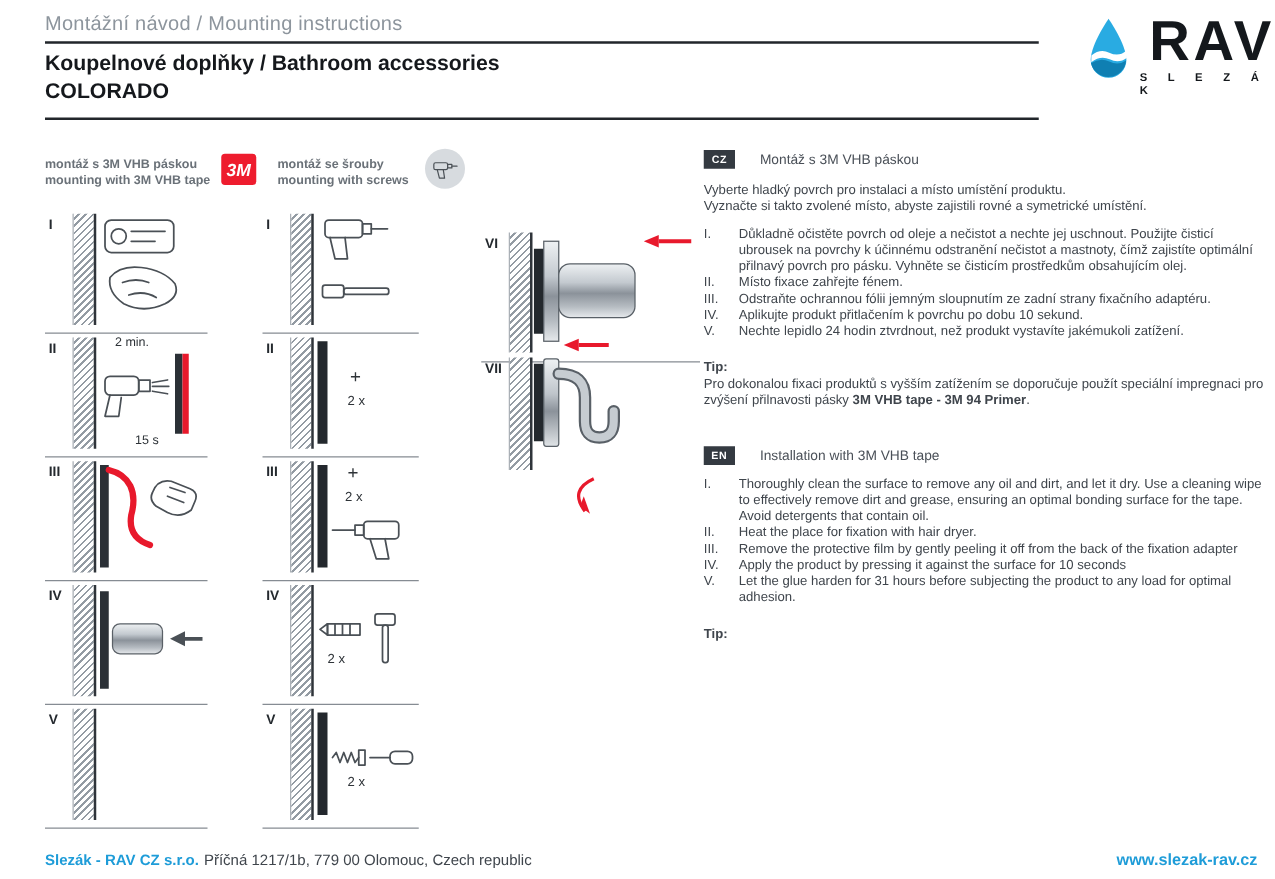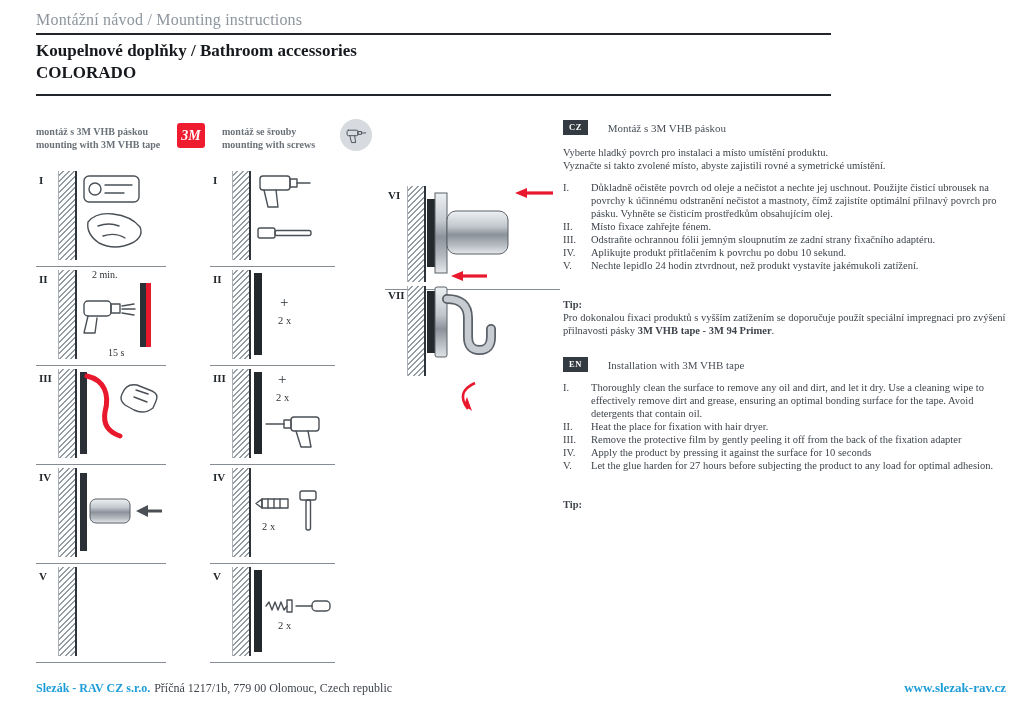--- a/index.html
+++ b/index.html
@@ -1,18 +1,18 @@
 <!DOCTYPE html>
 <html><head>
 <meta charset="utf-8">
 <style>
   * { margin:0; padding:0; box-sizing:border-box; }
   html,body { background:#ffffff; }
   .page { position:relative; width:1020px; height:703px; background:#fff;
-          font-family:Liberation Serif, serif; color:#3f454c; overflow:hidden; }
+          font-family:Liberation Sans, sans-serif; color:#3f454c; overflow:hidden; }
 
   
   .header-sub { position:absolute; left:36px; top:11px; font-size:16px; color:#8d959d; letter-spacing:.2px; }
   .rule { position:absolute; left:36px; width:795px; height:2px; background:#22262b; }
   .rule-top { top:33px; }
   .rule-bottom { top:94px; }
   .header-title { position:absolute; left:36px; top:40px; font-size:17px; font-weight:700; color:#15181c; line-height:22px; }
 
   .logo { position:absolute; left:869px; top:10px; display:flex; align-items:flex-start; gap:7px; }
   .logo-text { display:flex; flex-direction:column; align-items:flex-end; }
@@ -48,21 +48,21 @@
   .cz-block { top:120px; }
   .en-block { top:357px; }
   .lang-badge { display:inline-flex; align-items:center; justify-content:center; width:25px; height:15px;
                 background:#343a41; color:#fff; font-size:8.5px; font-weight:700; letter-spacing:.5px; }
   .block-heading { display:inline-block; margin-left:17px; font-size:11px; color:#4a5058; vertical-align:top; padding-top:2px; }
   .intro { margin-top:11px; }
   .steps-list { margin-top:9px; }
   .list-item { display:flex; }
   .li-num { flex:0 0 28px; }
   .li-text { flex:1; }
-  .tip { margin-top:26px; }
+  .tip { margin-top:16px; }
   .tip-label { font-weight:700; }
   .bold { font-weight:700; }
 
   
   .footer { position:absolute; left:36px; top:681px; font-size:12px; color:#3f454c; }
   .footer .company { color:#1e9cd8; font-weight:700; }
   .footer .address { margin-left:4px; }
   .website { position:absolute; right:14px; top:680px; font-size:13px; font-weight:700; color:#1e9cd8; text-decoration:none; }
 
   svg { display:block; }
@@ -74,20 +74,31 @@
 <div class="page">
 
   <div class="header-sub">Montážní návod / Mounting instructions</div>
   <div class="rule rule-top"></div>
   <div class="header-title">
     <div>Koupelnové doplňky / Bathroom accessories</div>
     <div>COLORADO</div>
   </div>
   <div class="rule rule-bottom"></div>
 
+  <div class="logo">
+    <svg width="40" height="58" viewBox="0 0 40 58">
+      <path d="M20 2 C20 2 4 25 4 39 a16 16 0 0 0 32 0 C36 25 20 2 20 2 Z" fill="#29abe2"></path>
+      <path d="M4.6 35 q8 -6.5 16 -2.5 q8.5 4 15 -1.5 l.9 6 q-7 5.5 -15.5 1.5 q-8 -4 -16.5 2.5 Z" fill="#ffffff"></path>
+      <path d="M4.2 42 q8.5 -5.5 16.5 -1.5 q8 4 15 -1 a16 16 0 0 1 -31.5 2.5 Z" fill="#0f7fb2"></path>
+    </svg>
+    <div class="logo-text">
+      <div class="logo-rav">RAV</div>
+      <div class="logo-slezak">S L E Z Á K</div>
+    </div>
+  </div>
 
   <div class="method-label" style="left:36px; top:125px;">
     <div>montáž s 3M VHB páskou</div>
     <div>mounting with 3M VHB tape</div>
   </div>
   <div class="m3-badge">3M</div>
 
   <div class="method-label" style="left:222px; top:125px;">
     <div>montáž se šrouby</div>
     <div>mounting with screws</div>
@@ -370,21 +381,21 @@
       <div class="list-item">
         <div class="li-num">III.</div>
         <div class="li-text">Remove the protective film by gently peeling it off from the back of the fixation adapter</div>
       </div>
       <div class="list-item">
         <div class="li-num">IV.</div>
         <div class="li-text">Apply the product by pressing it against the surface for 10 seconds</div>
       </div>
       <div class="list-item">
         <div class="li-num">V.</div>
-        <div class="li-text">Let the glue harden for 27 hours before subjecting the product to any load for optimal adhesion.</div>
+        <div class="li-text">Let the glue harden for 31 hours before subjecting the product to any load for optimal adhesion.</div>
       </div>
     </div>
     <div class="tip">
       <div class="tip-label">Tip:</div>
     </div>
   </div>
 
   <div class="footer">
     <span class="company">Slezák - RAV CZ s.r.o.</span><span class="address">Příčná 1217/1b, 779 00 Olomouc, Czech republic</span>
   </div>

